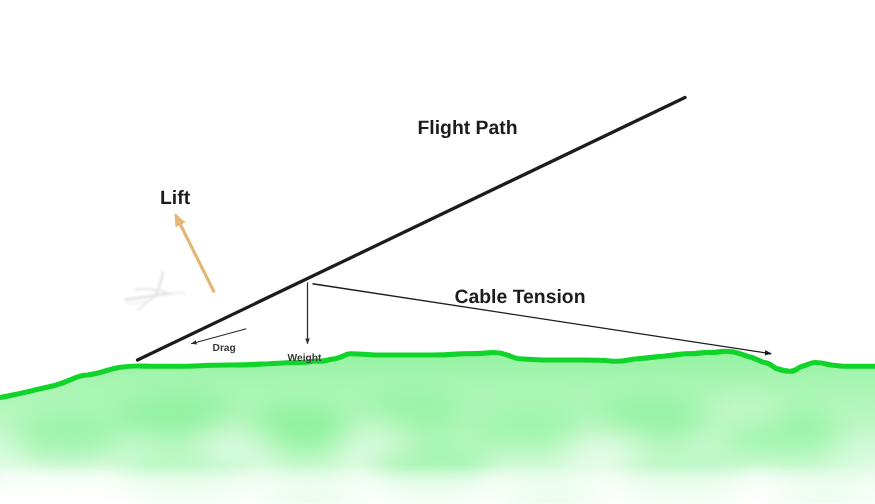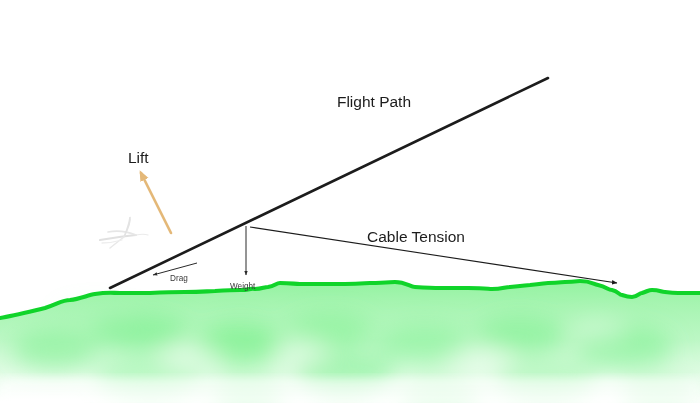--- a/index.html
+++ b/index.html
@@ -12,20 +12,21 @@
     width: 700px;
     height: 403px;
     overflow: hidden;
     font-family: "Liberation Sans", sans-serif;
   }
   #stage {
     position: relative;
     width: 700px;
     height: 403px;
     background: #ffffff;
+    font-weight: bold;
   }
   #diagram-svg {
     position: absolute;
     left: 0;
     top: 0;
     width: 700px;
     height: 403px;
     display: block;
   }
   .lbl-flight-path {

